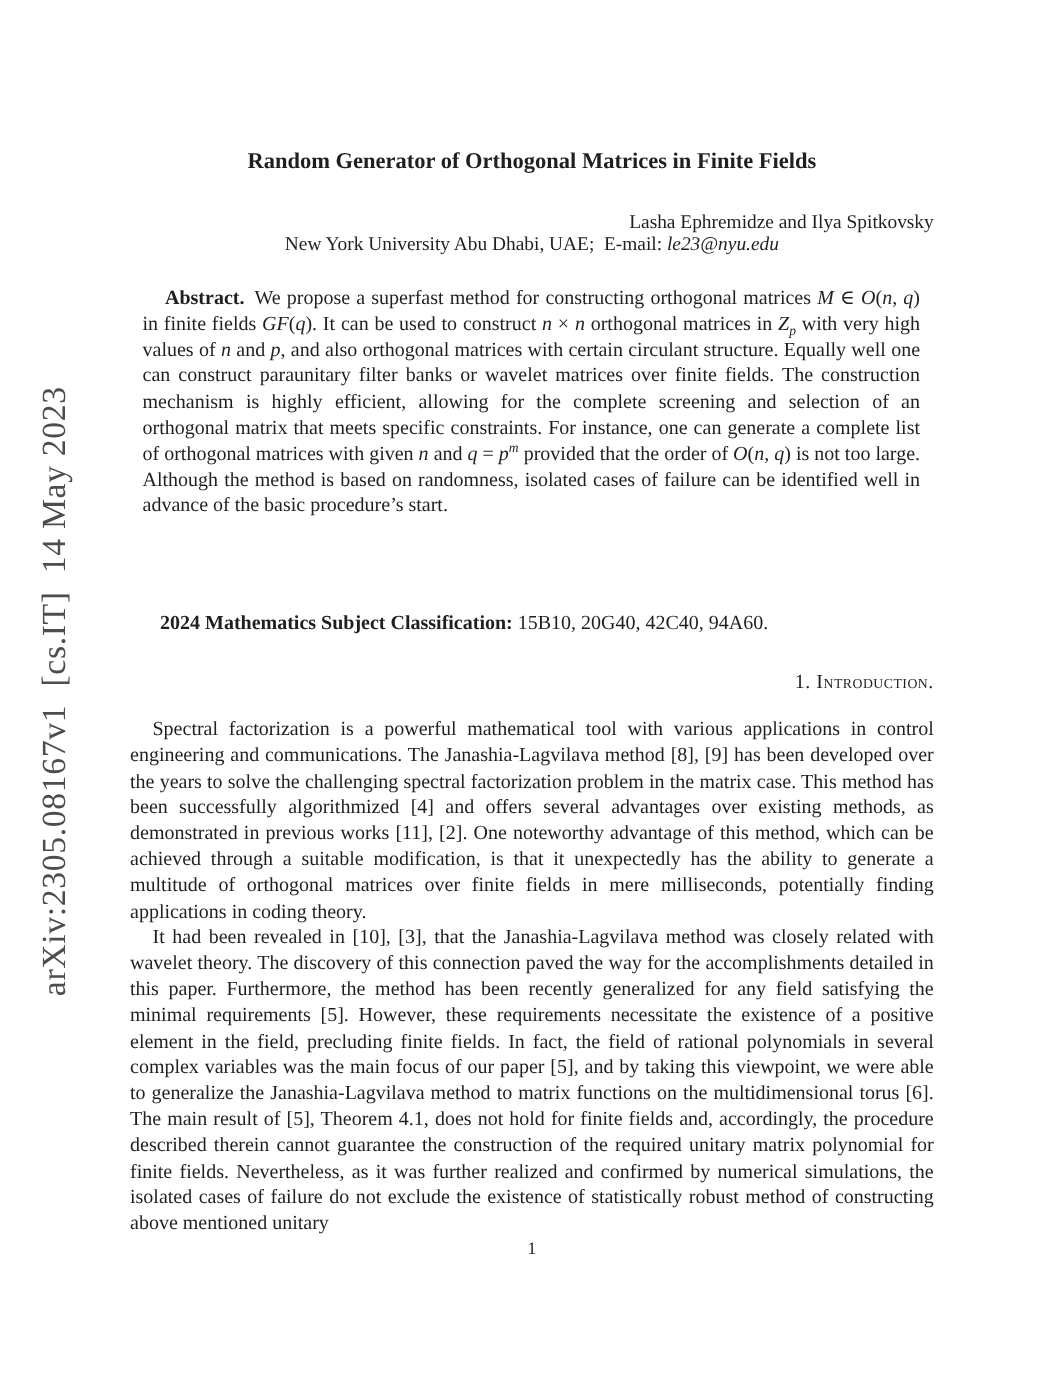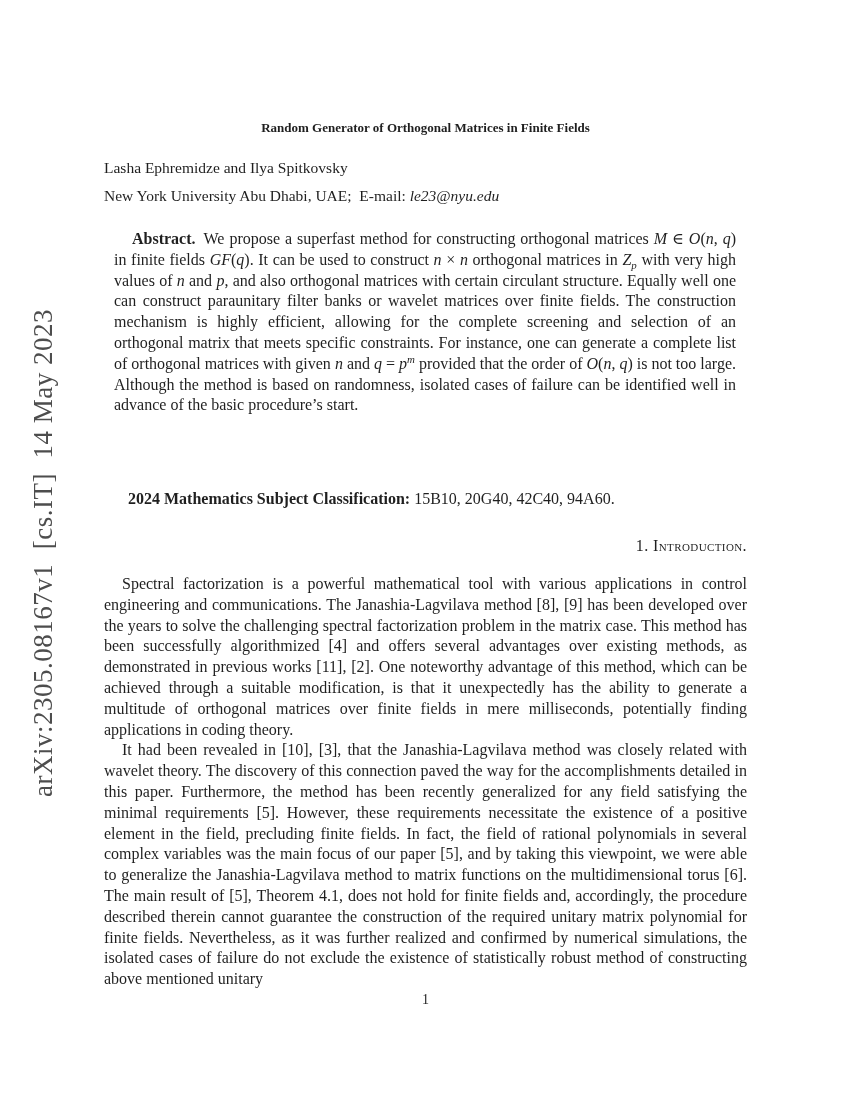--- a/index.html
+++ b/index.html
@@ -8,28 +8,28 @@
     font-family:"Liberation Serif","DejaVu Serif",serif;color:#1f1f1f;
     overflow:hidden;
   }
   .watermark{
     position:absolute;left:-237px;top:536px;width:560px;height:34px;
     line-height:34px;text-align:center;font-size:27px;letter-spacing:0.5px;
     color:#4d4d4d;transform:rotate(-90deg);white-space:pre;
   }
   .title{
     position:absolute;left:104px;top:117px;width:643px;text-align:center;
-    font-weight:bold;font-size:13px;line-height:22px;
+    font-weight:bold;font-size:18px;line-height:22px;
   }
   .authors{
-    position:absolute;left:104px;top:158px;width:643px;text-align:left;
+    position:absolute;left:104px;top:168px;width:643px;text-align:right;
     font-size:15.5px;line-height:20px;
   }
   .affiliation{
-    position:absolute;left:104px;top:186px;width:643px;
+    position:absolute;left:104px;top:186px;width:643px;text-align:center;
     font-size:15.5px;line-height:20px;white-space:pre-wrap;
   }
   .abstract{position:absolute;left:114px;top:229px;width:622px;}
   .par{
     margin:0;text-align:justify;text-indent:18px;
     font-size:16px;line-height:20.8px;
   }
   .msc{position:absolute;left:114px;top:489px;width:622px;}
   .msc .par{text-indent:14px;text-align:left;}
   .sec-heading{

